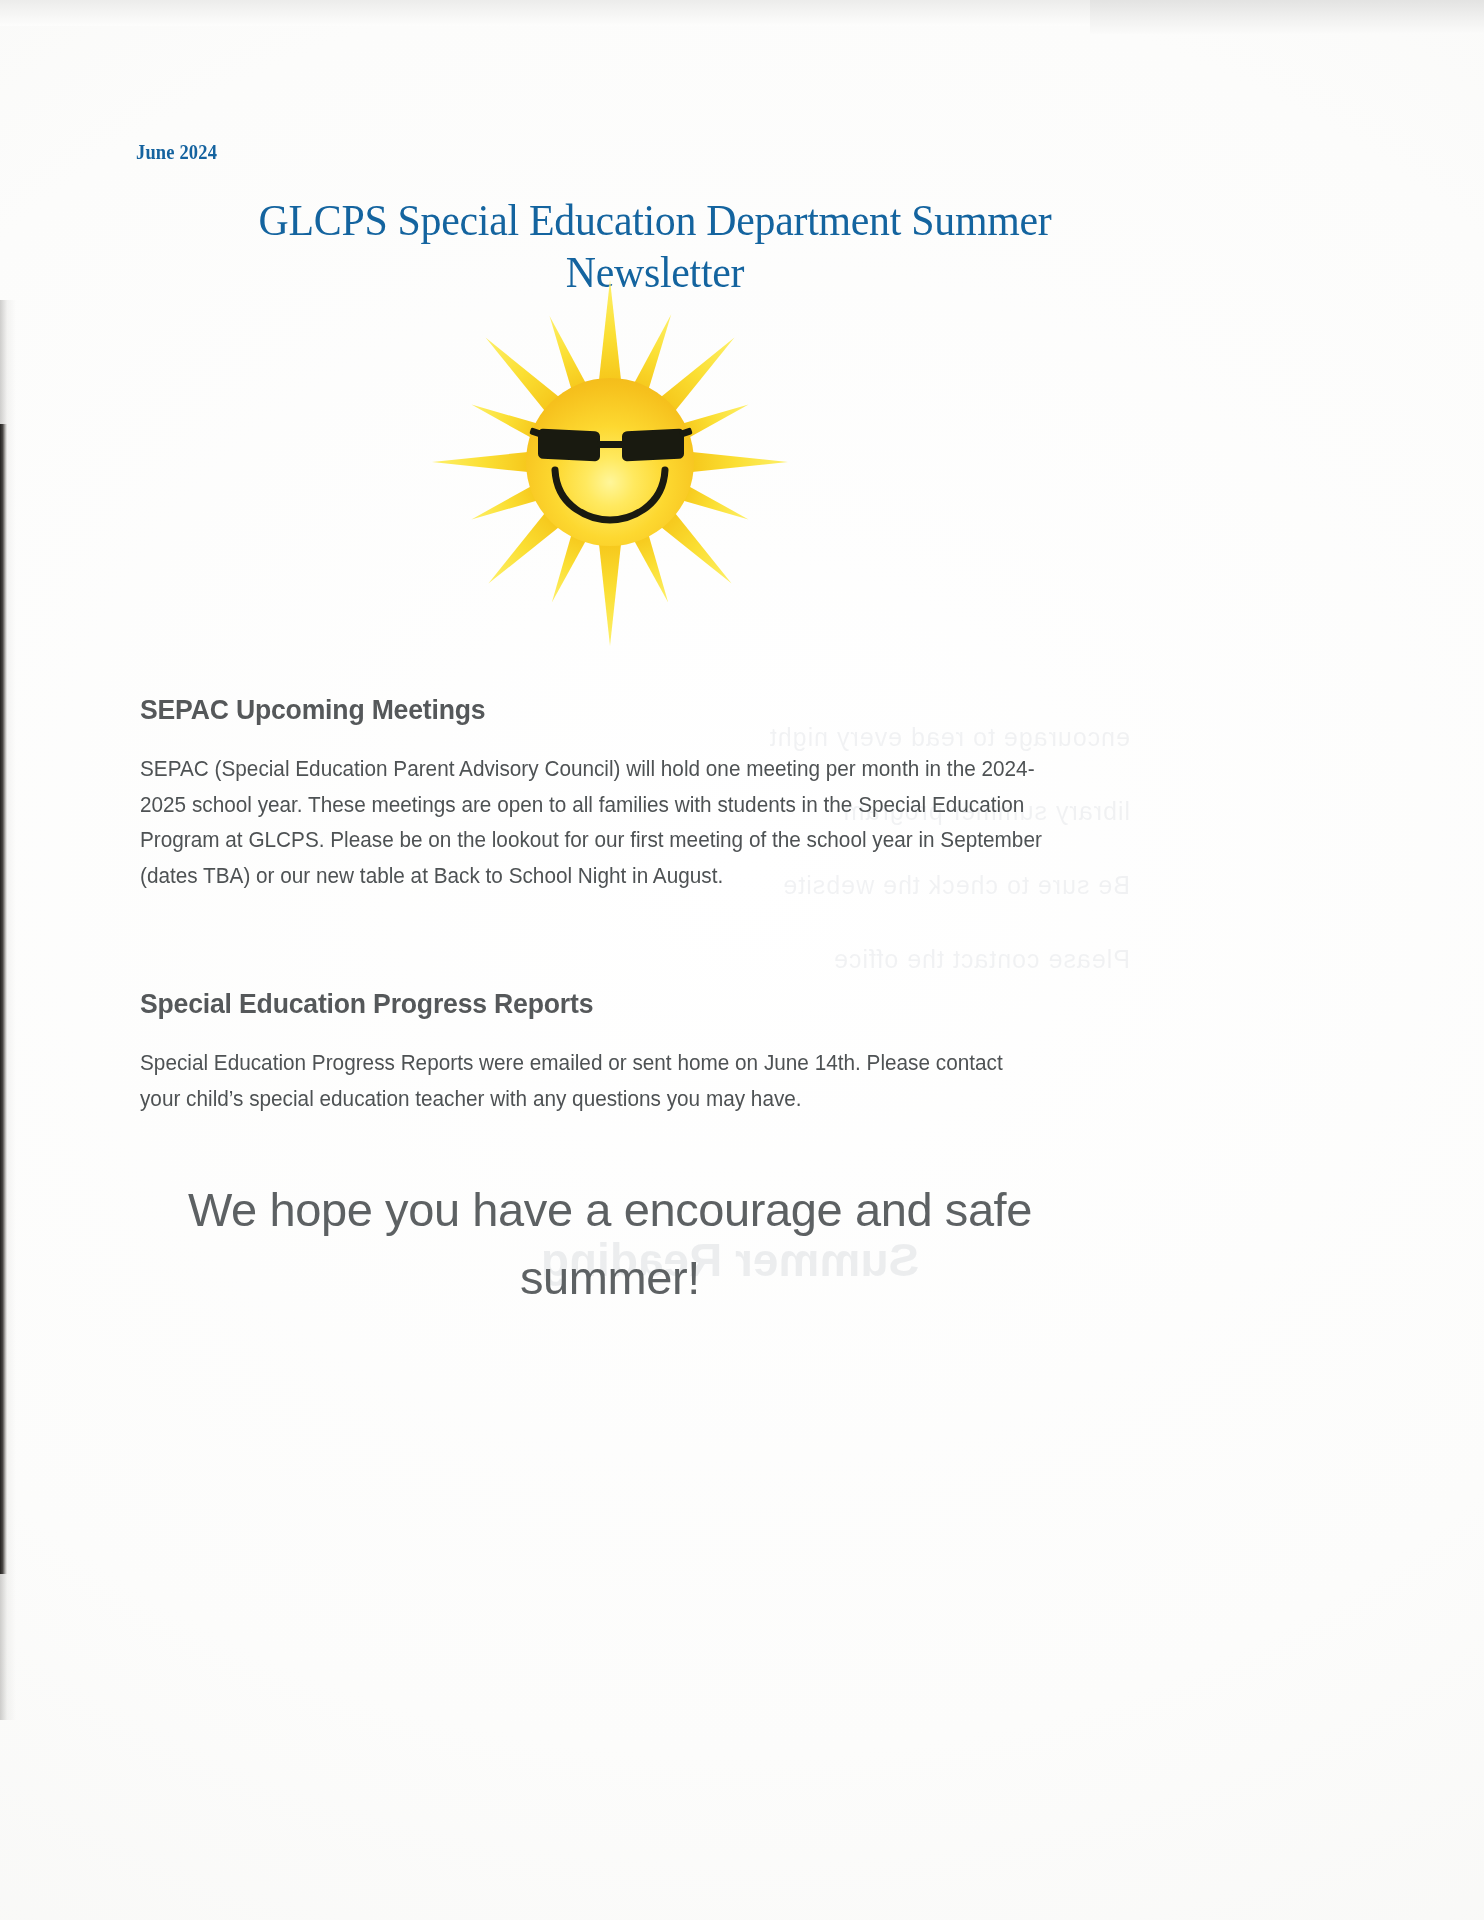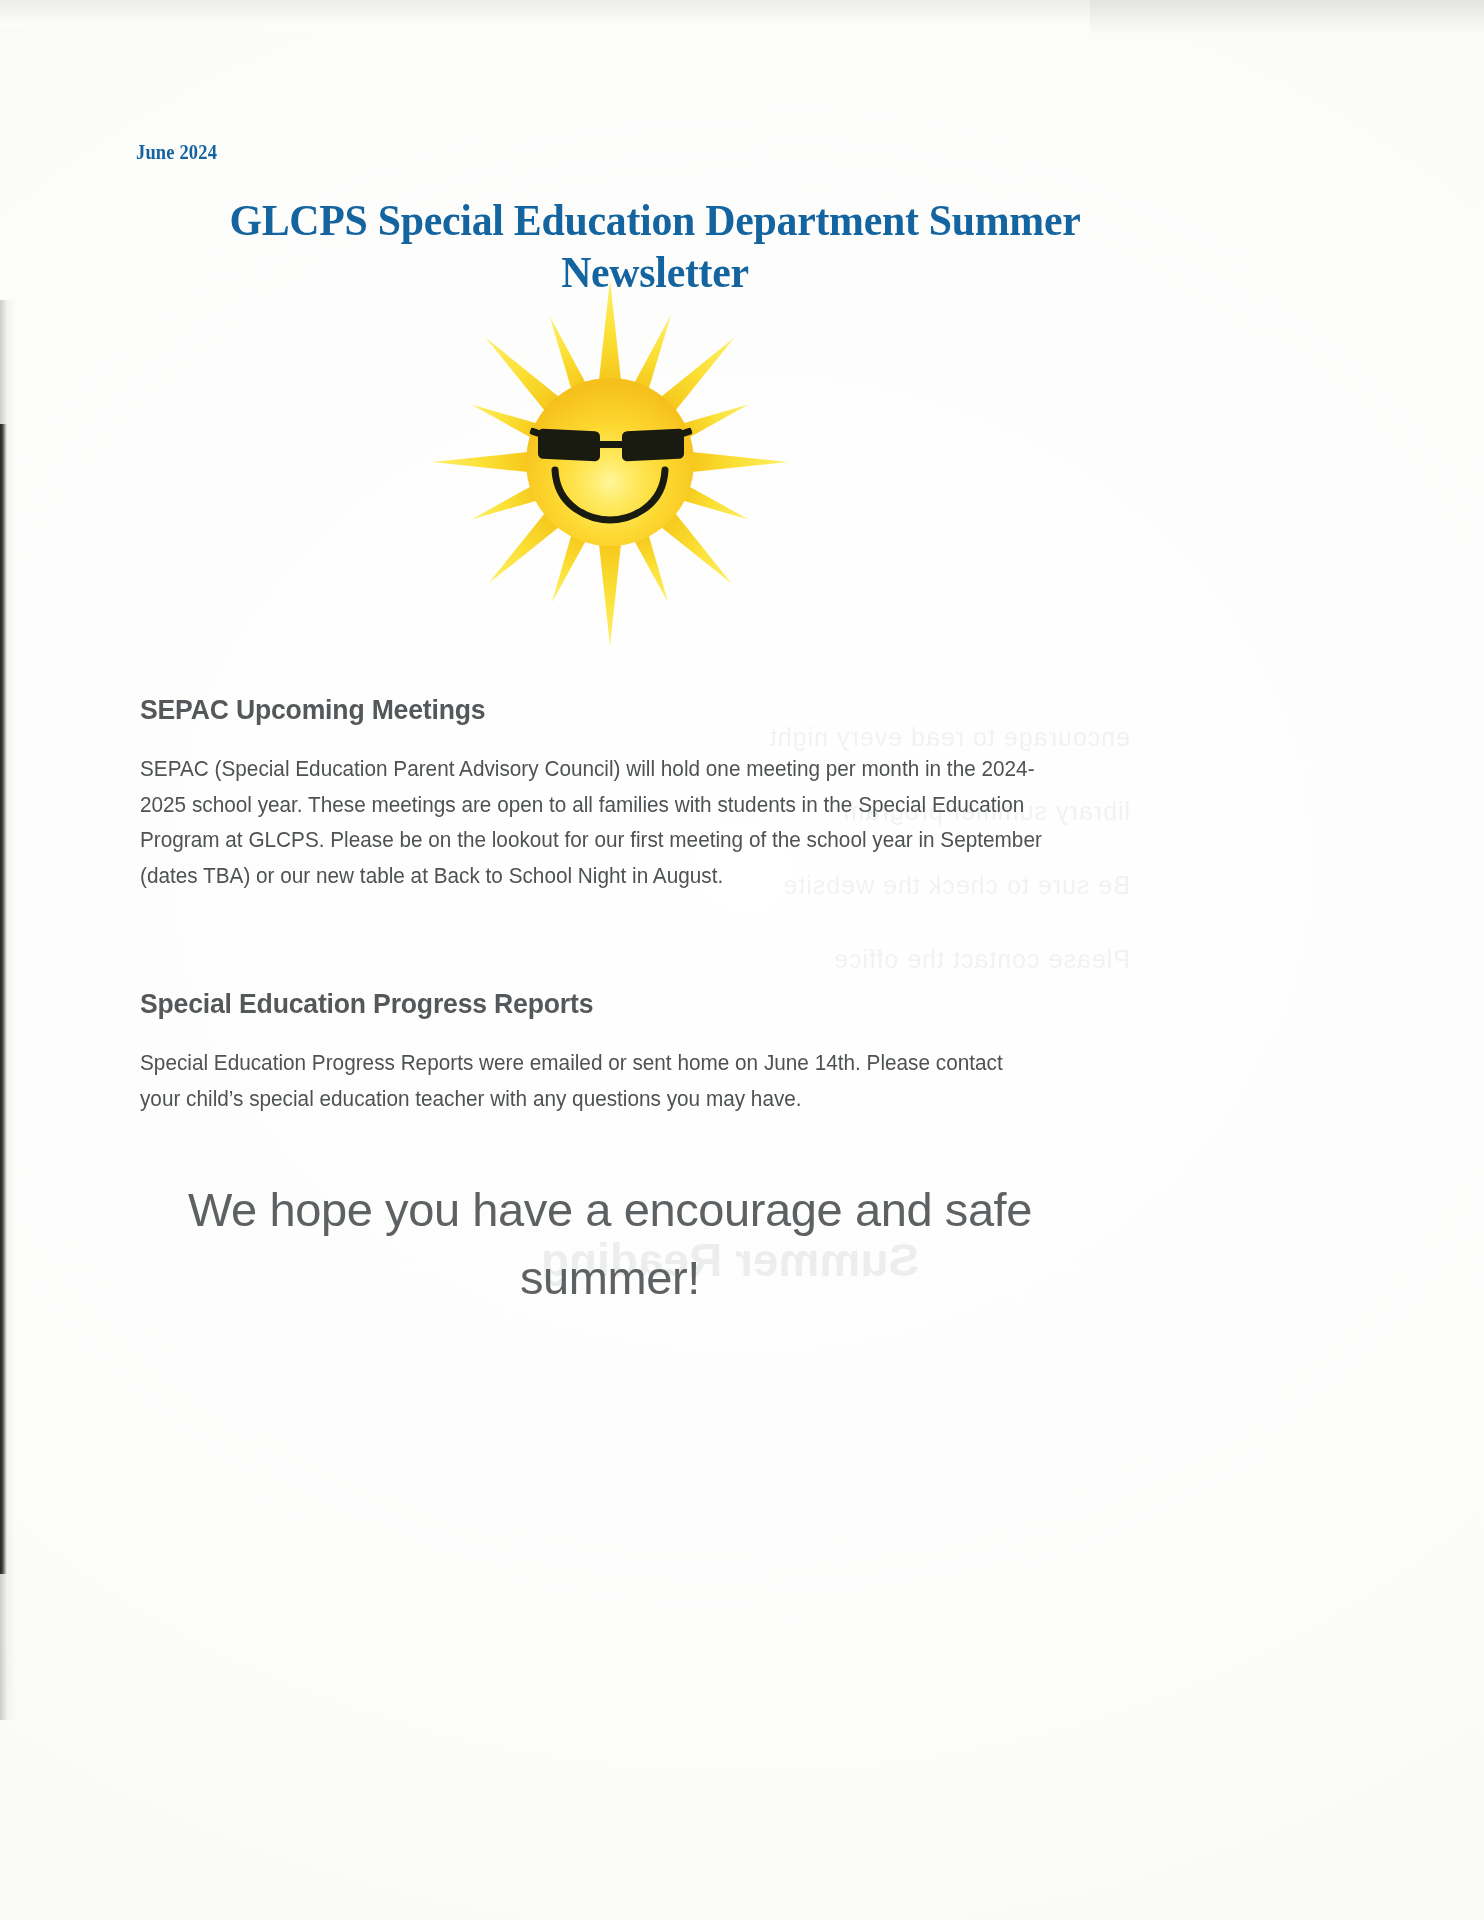--- a/index.html
+++ b/index.html
@@ -122,21 +122,21 @@
     white-space: nowrap;
   }
 
   .newsletter-title {
     position: absolute;
     left: 150px;
     top: 164px;
     width: 1010px;
     text-align: center;
     font-family: "Liberation Serif", serif;
-    font-weight: bold;
+    font-weight: normal;
     font-size: 45px;
     line-height: 52px;
     color: #14649f;
     letter-spacing: -0.3px;
   }
   .newsletter-title .title-line {
     display: block;
     transform: scaleX(0.93);
   }
 

